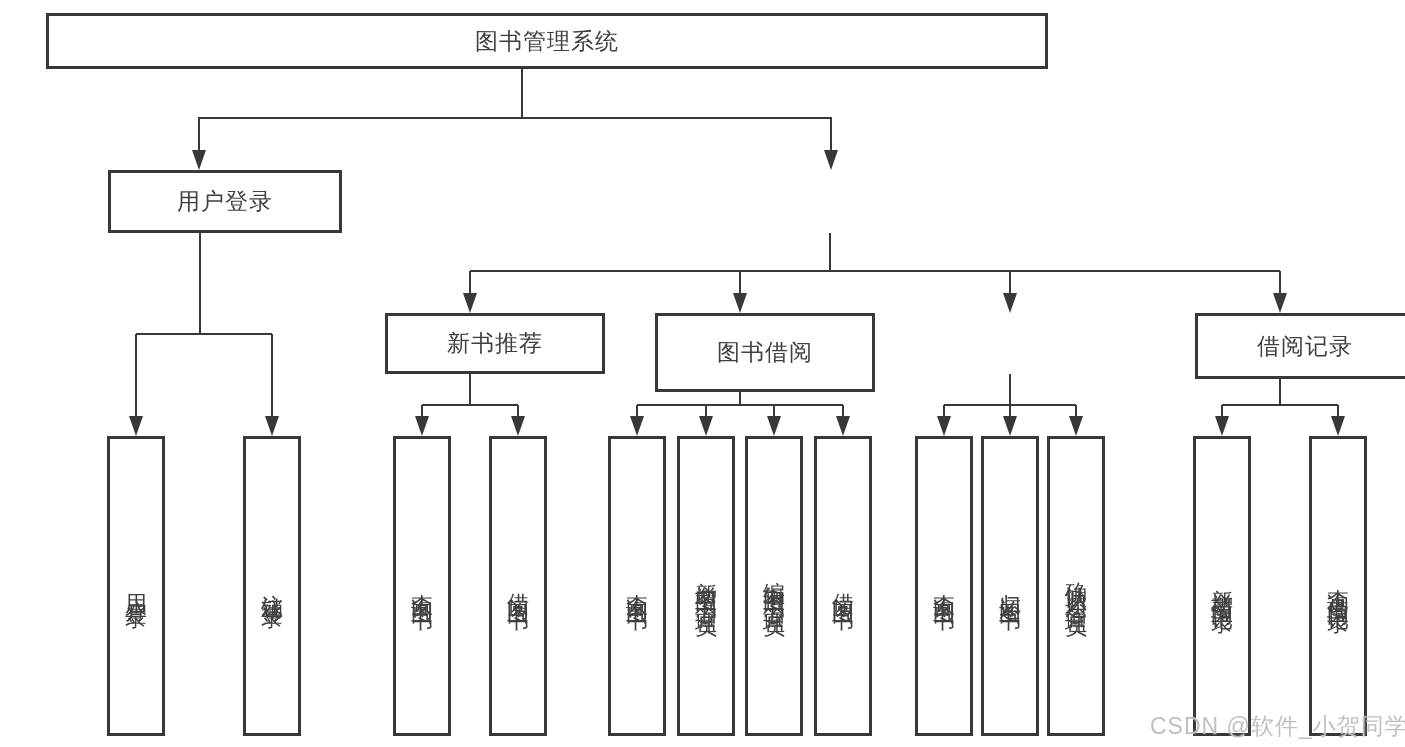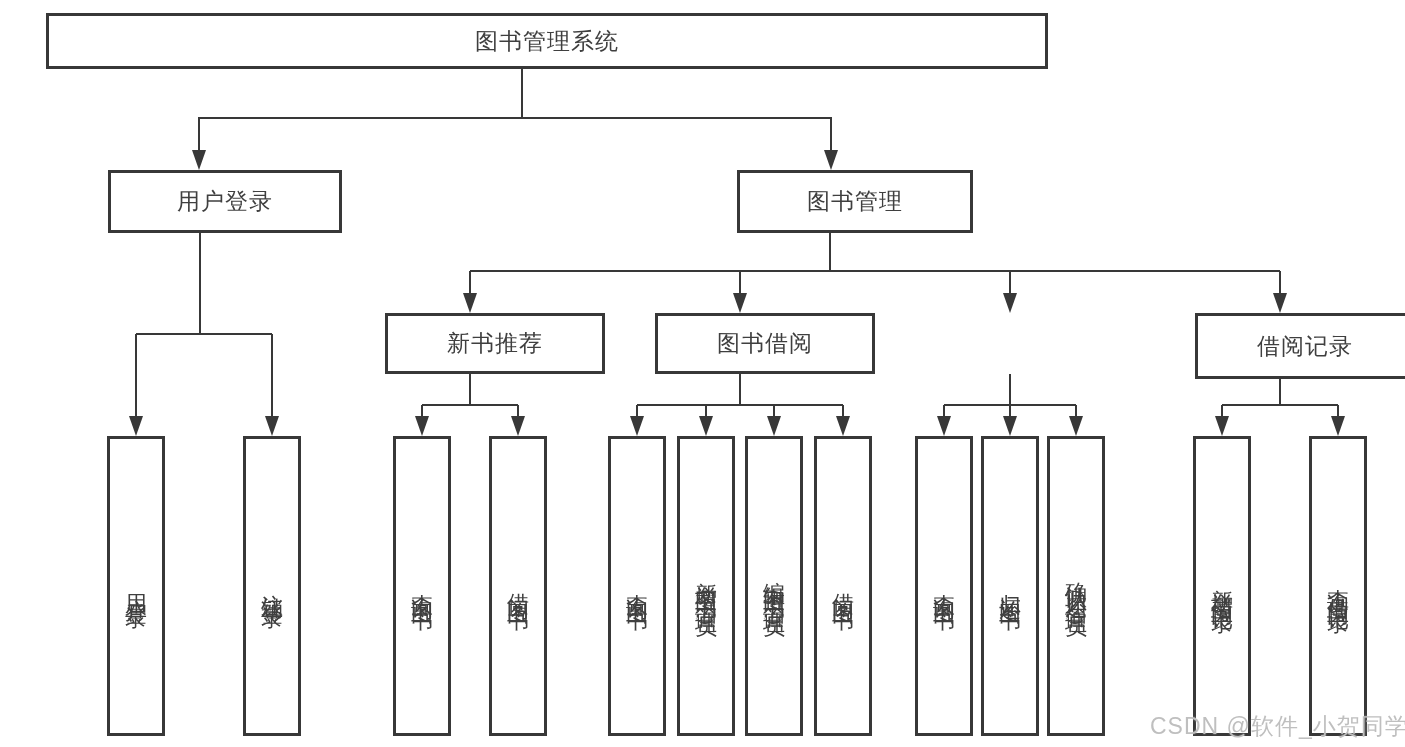--- a/index.html
+++ b/index.html
@@ -111,28 +111,25 @@
     </g>
   </svg>
 
   <div class="node" style="left:21px;top:13px;width:1002px;height:56px;">
     <span>图书管理系统</span>
   </div>
 
   <div class="node" style="left:83px;top:170px;width:234px;height:63px;">
     <span>用户登录</span>
   </div>
-  <div class="node" style="left:712px;top:170px;width:236px;height:63px;">
-    <span>图书管理</span>
-  </div>
 
   <div class="node" style="left:360px;top:313px;width:220px;height:61px;text-align:right;">
     <span>新书推荐</span>
   </div>
-  <div class="node" style="left:630px;top:313px;width:220px;height:61px;">
+  <div class="node" style="left:630px;top:313px;width:220px;height:79px;">
     <span>图书借阅</span>
   </div>
   <div class="node" style="left:1170px;top:313px;width:220px;height:66px;">
     <span>借阅记录</span>
   </div>
 
   <div class="leaf" style="left:107px;">
     <span class="vtext">用户登录</span>
   </div>
   <div class="leaf" style="left:243px;">

